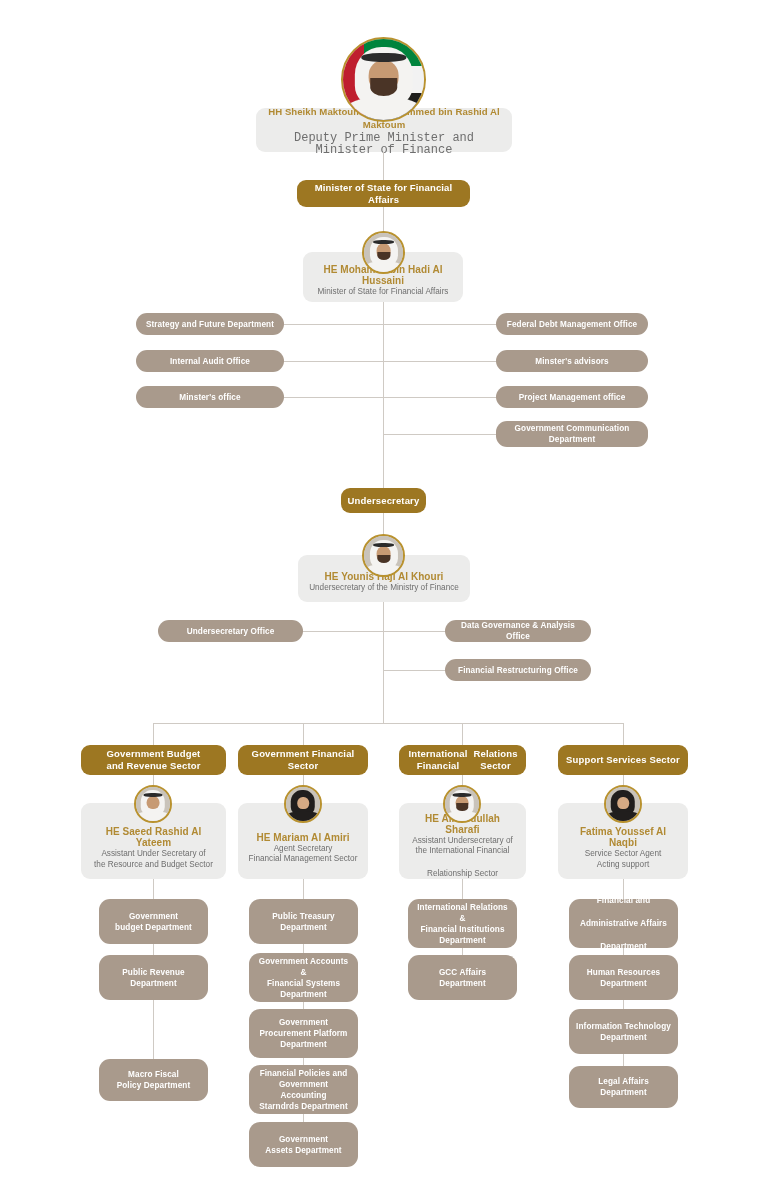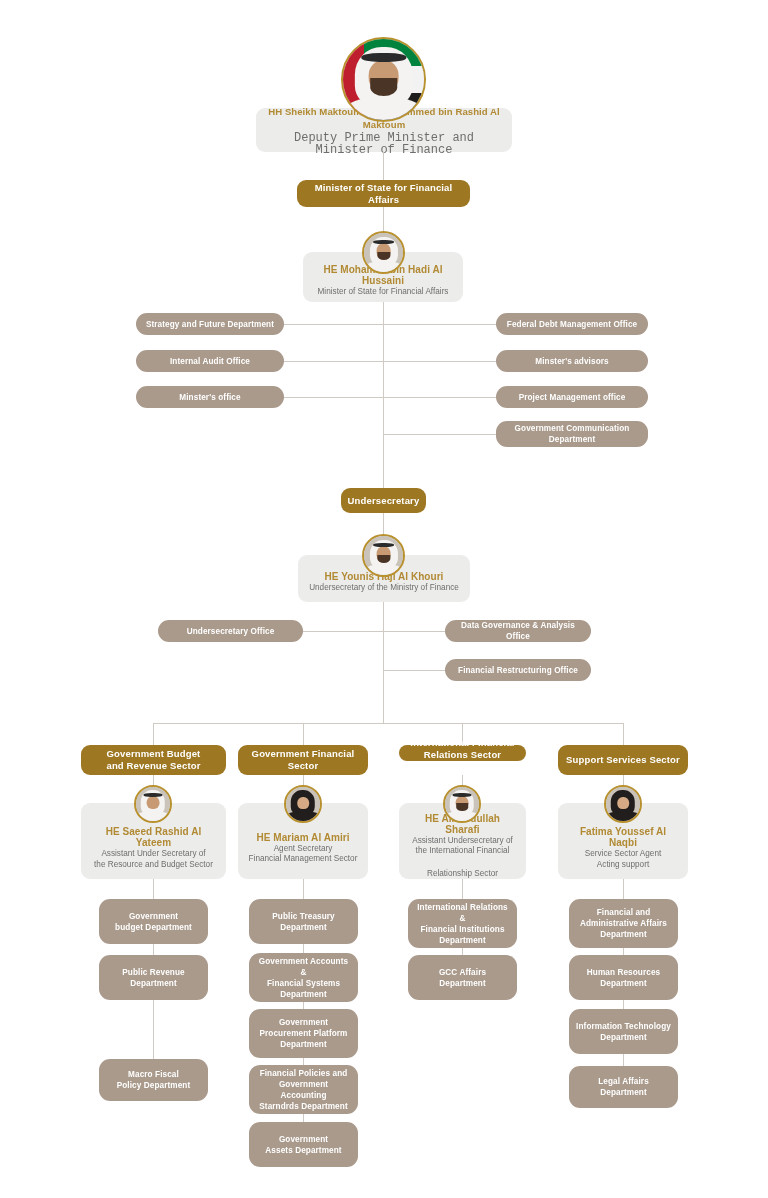--- a/index.html
+++ b/index.html
@@ -325,21 +325,21 @@
   <div class="taupe-pill" style="left:249px;top:1065px;width:109px;height:49px;flex-direction:column;">
     <span>Financial Policies and</span>
     <span>Government Accounting</span>
     <span>Starndrds Department</span>
   </div>
   <div class="taupe-pill" style="left:249px;top:1122px;width:109px;height:45px;flex-direction:column;">
     <span>Government</span>
     <span>Assets Department</span>
   </div>
 
-  <div class="gold-pill" style="left:399px;top:745px;width:127px;height:16px;flex-direction:column;justify-content:flex-end;">
+  <div class="gold-pill" style="left:399px;top:745px;width:127px;height:30px;flex-direction:row;justify-content:flex-end;">
     <span>International Financial</span>
     <span>Relations Sector</span>
   </div>
   <div class="ln v" style="left:462px;top:775px;height:18px;"></div>
   <div class="avatar" style="left:443px;top:785px;width:38px;height:38px;">
     <div class="plainbg"></div>
     <div class="person">
         <div class="kuffiya"></div>
         <div class="head"></div>
         <div class="beard"></div>
@@ -376,21 +376,21 @@
         <div class="shoulders"></div>
       </div>
   </div>
   <div class="person-card" style="left:558px;top:803px;width:130px;height:76px;padding-top:18px;">
     <div class="pname">Fatima Youssef Al Naqbi</div>
     <div class="ptitle">Service Sector Agent</div>
     <div class="ptitle" style="margin-top:0">Acting support</div>
   </div>
   <div class="ln v" style="left:623px;top:879px;height:190px;"></div>
 
-  <div class="taupe-pill" style="left:569px;top:899px;width:109px;height:49px;flex-direction:column;">
+  <div class="taupe-pill" style="left:569px;top:899px;width:109px;height:49px;flex-direction:column;gap:12px;">
     <span>Financial and</span>
     <span>Administrative Affairs</span>
     <span>Department</span>
   </div>
   <div class="taupe-pill" style="left:569px;top:955px;width:109px;height:45px;flex-direction:column;">
     <span>Human Resources</span>
     <span>Department</span>
   </div>
   <div class="taupe-pill" style="left:569px;top:1009px;width:109px;height:45px;flex-direction:column;">
     <span>Information Technology</span>

